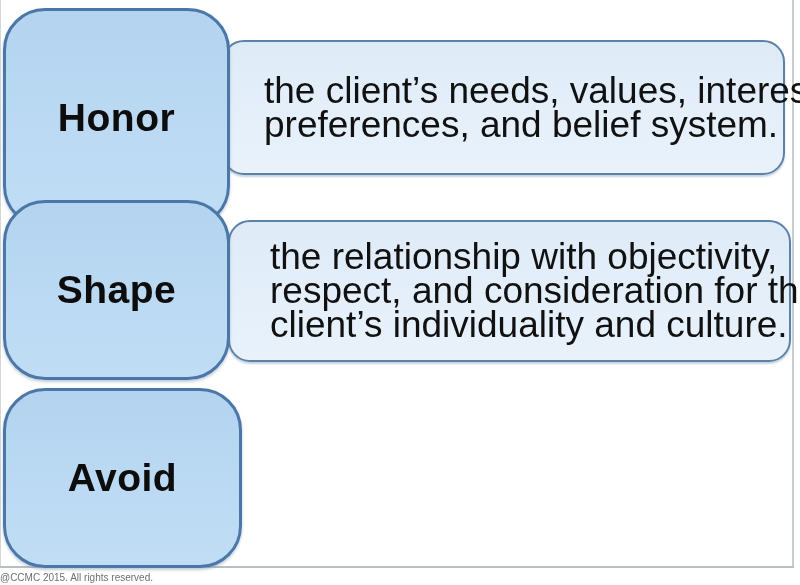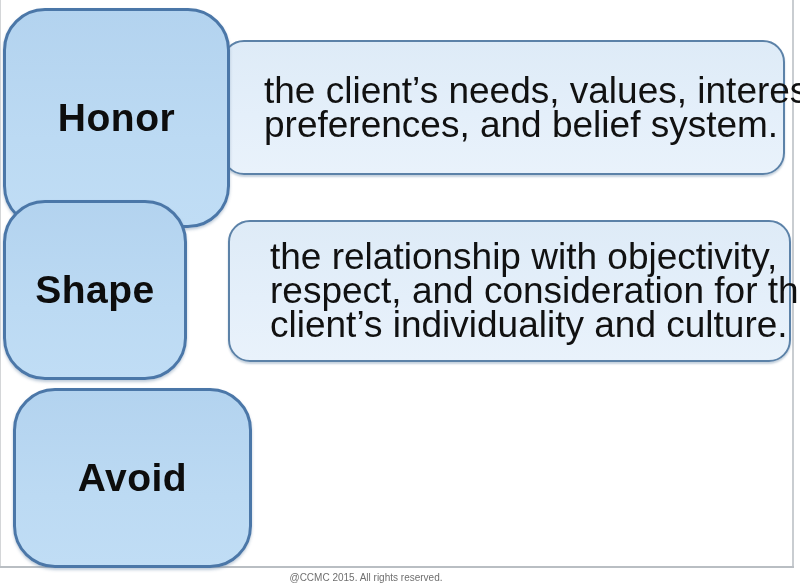--- a/index.html
+++ b/index.html
@@ -48,22 +48,22 @@
     justify-content: center;
     z-index: 2;
   }
   .label-text {
     font-size: 39px;
     font-weight: bold;
     color: #0d0d0d;
     letter-spacing: 0.5px;
   }
   #label-honor { left: 3px;  top: 8px;   width: 227px; height: 220px; }
-  #label-shape { left: 3px;  top: 200px; width: 184px; height: 180px; }
-  #label-avoid { left: 13px;  top: 388px; width: 239px; height: 180px; }
+  #label-shape { left: 3px;  top: 200px; width: 227px; height: 180px; }
+  #label-avoid { left: 3px;  top: 388px; width: 239px; height: 180px; }
 
   
   .text-box {
     position: absolute;
     box-sizing: border-box;
     border: 2px solid #5c82a8;
     border-radius: 22px;
     background: linear-gradient(180deg, #deebf7 0%, #e4effa 55%, #e9f2fb 100%);
     box-shadow: 0 2px 2px rgba(110, 140, 170, 0.4);
     display: flex;
@@ -78,21 +78,21 @@
     white-space: nowrap;
   }
   #tb-honor { left: 222px; top: 40px;  width: 563px; height: 135px; padding-left: 40px; }
   #tb-shape { left: 228px; top: 220px; width: 563px; height: 142px; padding-left: 40px; }
   #tb-avoid { left: 228px; top: 400px; width: 557px; height: 162px; padding-left: 45px; }
 
   .footer {
     position: absolute;
     left: 0; top: 572px;
     width: 732px;
-    text-align: center;
+    text-align: left;
     font-size: 10px;
     color: #6f6f6f;
   }
 </style>
 </head>
 <body>
 
 <div class="slide">
 
   <div class="frame-left"></div>

